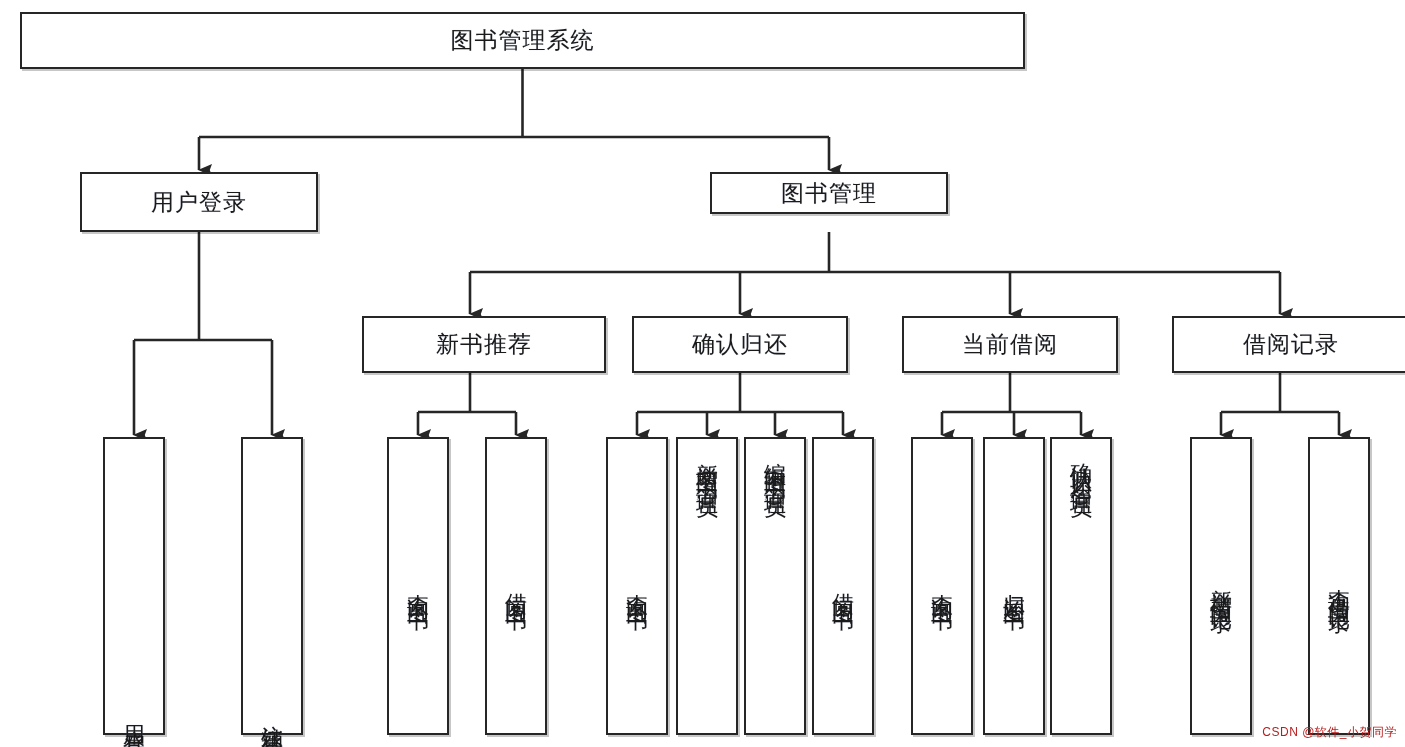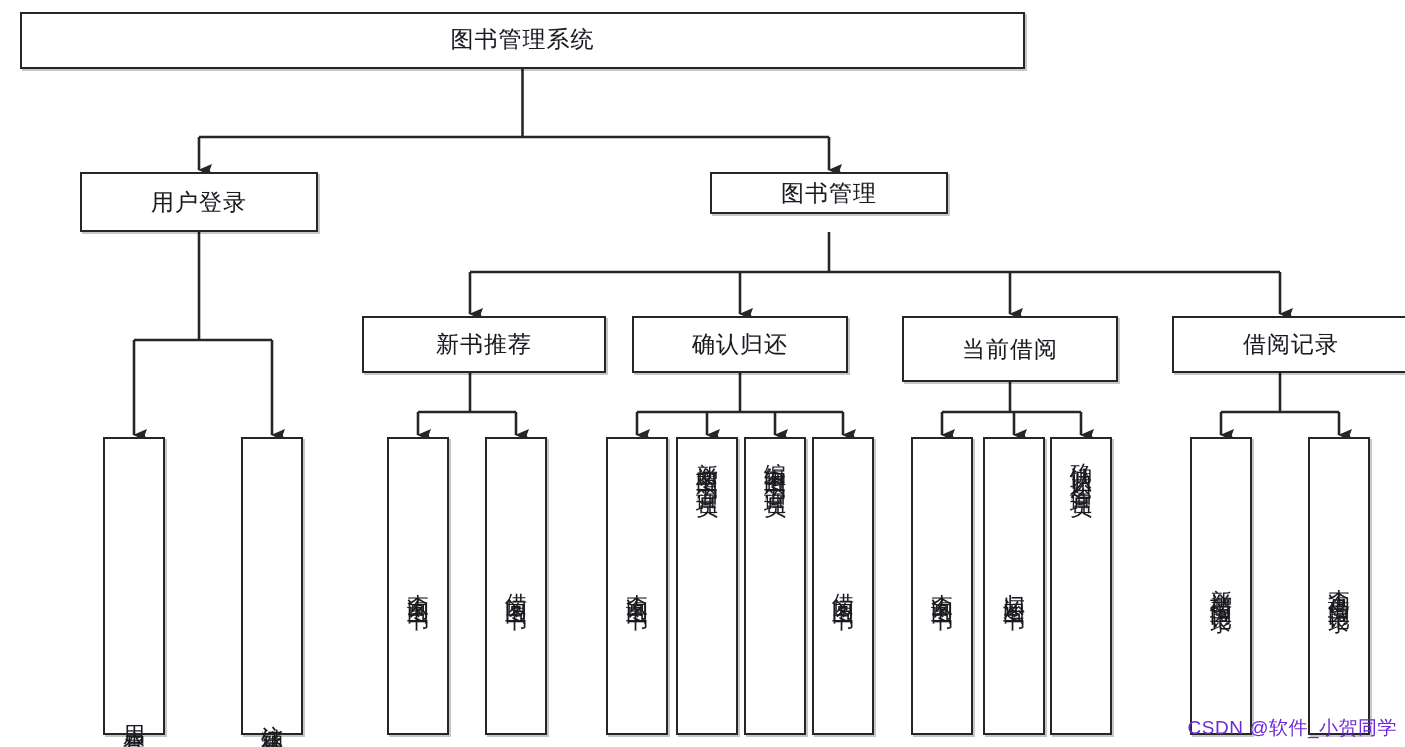--- a/index.html
+++ b/index.html
@@ -65,22 +65,22 @@
     align-items: flex-start;
     padding-top: 6px;
   }
   .node.leaf.align-mid {
     align-items: center;
   }
   .watermark {
     position: absolute;
     right: 8px;
     bottom: 6px;
-    font-size: 19px;
-    color: #6d28d9;
+    font-size: 12px;
+    color: #b91c1c;
     letter-spacing: 0.5px;
     user-select: none;
     white-space: nowrap;
     text-align: center;
   }
 </style>
 </head>
 <body>
 
 <div id="diagram-root">
@@ -130,38 +130,38 @@
       <path d="M 1014 412 L 1014 435" marker-end="url(#arrow)"></path>
       <path d="M 1081 412 L 1081 435" marker-end="url(#arrow)"></path>
 
       <path d="M 1280 373 L 1280 412"></path>
       <path d="M 1221 412 L 1339 412"></path>
       <path d="M 1221 412 L 1221 435" marker-end="url(#arrow)"></path>
       <path d="M 1339 412 L 1339 435" marker-end="url(#arrow)"></path>
     </g>
   </svg>
 
-  <div class="node root" id="node-root" style="left: 20px; top: 12px; width: 1005px; height: 57px; font-family: Liberation Serif, serif;">
+  <div class="node root" id="node-root" style="left: 20px; top: 12px; width: 1005px; height: 57px;">
     <span class="node-label">图书管理系统</span>
   </div>
 
   <div class="node" id="node-l2-0" style="left: 80px; top: 172px; width: 238px; height: 60px;">
     <span class="node-label">用户登录</span>
   </div>
   <div class="node" id="node-l2-1" style="left: 710px; top: 172px; width: 238px; height: 42px;">
     <span class="node-label">图书管理</span>
   </div>
 
   <div class="node" id="node-l3-0" style="left: 362px; top: 316px; width: 244px; height: 57px;">
     <span class="node-label">新书推荐</span>
   </div>
   <div class="node" id="node-l3-1" style="left: 632px; top: 316px; width: 216px; height: 57px;">
     <span class="node-label">确认归还</span>
   </div>
-  <div class="node" id="node-l3-2" style="left: 902px; top: 316px; width: 216px; height: 66px; justify-content: center;">
+  <div class="node" id="node-l3-2" style="left: 902px; top: 316px; width: 216px; height: 57px; justify-content: center;">
     <span class="node-label">当前借阅</span>
   </div>
   <div class="node" id="node-l3-3" style="left: 1172px; top: 316px; width: 238px; height: 57px;">
     <span class="node-label">借阅记录</span>
   </div>
 
   <div class="node leaf align-bottom" id="node-leaf-0" style="left: 103px; top: 437px; width: 62px; height: 298px;">
     <span class="node-label">用户登录</span>
   </div>
   <div class="node leaf align-bottom" id="node-leaf-1" style="left: 241px; top: 437px; width: 62px; height: 298px;">

